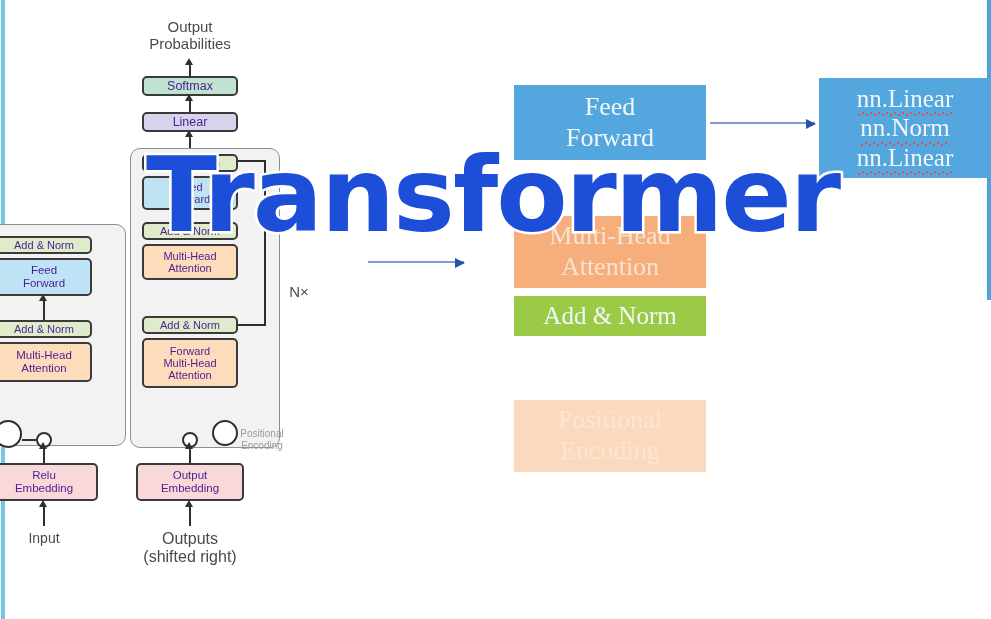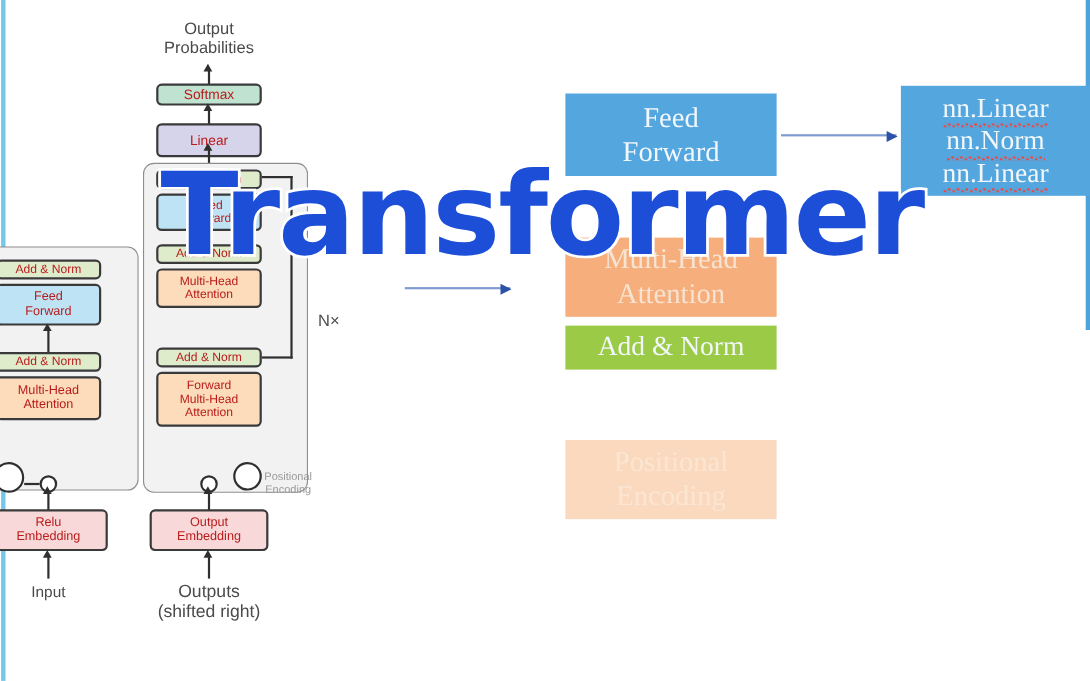--- a/index.html
+++ b/index.html
@@ -7,21 +7,21 @@
   #stage{position:relative;width:991px;height:619px;background:#ffffff;overflow:hidden;}
 
   
   .edge-left{position:absolute;left:1px;top:0;width:4px;height:619px;background:#74C7E8;}
   .edge-right{position:absolute;right:0px;top:0;width:4px;height:300px;background:#4FA3DC;}
 
   
   .paper{position:absolute;left:-36px;top:8px;width:360px;height:570px;}
   .pbox{position:absolute;box-sizing:border-box;border:2.2px solid #3a3a3a;border-radius:5px;
         display:flex;align-items:center;justify-content:center;text-align:center;
-        font-family:"Liberation Sans",sans-serif;color:#b91c1c;line-height:1.12;}
+        font-family:"Liberation Sans",sans-serif;color:#4c1d95;line-height:1.12;}
   .c-green{background:#dfeccc;}
   .c-blue{background:#bde3f5;}
   .c-orange{background:#fcdcba;}
   .c-pink{background:#f8d8d8;}
   .c-purple{background:#d5d4ea;}
   .c-mint{background:#bfe3d0;}
   .stack{position:absolute;box-sizing:border-box;border:1.6px solid #8e8e8e;border-radius:10px;background:#f2f2f2;}
   .plabel{position:absolute;color:#4a4a4a;text-align:center;font-family:"Liberation Sans",sans-serif;line-height:1.15;}
   .ln{position:absolute;background:#2f2f2f;}
   .arrowhead{position:absolute;width:0;height:0;border-left:4.5px solid transparent;border-right:4.5px solid transparent;border-bottom:7px solid #2f2f2f;}
@@ -72,21 +72,21 @@
     </div>
     <div class="ln" style="left:225px;top:56px;width:2px;height:16px;"></div>
     <div class="arrowhead" style="left:221px;top:50px;"></div>
 
     <div class="pbox c-mint" style="left:178px;top:68px;width:96px;height:20px;font-size:12.5px;">
       <span>Softmax</span>
     </div>
     <div class="ln" style="left:225px;top:92px;width:2px;height:14px;"></div>
     <div class="arrowhead" style="left:221px;top:86px;"></div>
 
-    <div class="pbox c-purple" style="left:178px;top:104px;width:96px;height:31px;font-size:12.5px;">
+    <div class="pbox c-purple" style="left:178px;top:104px;width:96px;height:20px;font-size:12.5px;">
       <span>Linear</span>
     </div>
     <div class="ln" style="left:225px;top:128px;width:2px;height:16px;"></div>
     <div class="arrowhead" style="left:221px;top:122px;"></div>
 
     <div class="stack" style="left:166px;top:140px;width:150px;height:300px;"></div>
 
     <div class="stack" style="left:20px;top:216px;width:142px;height:222px;"></div>
 
     <div class="plabel" style="left:318px;top:275px;width:34px;font-size:15px;">

